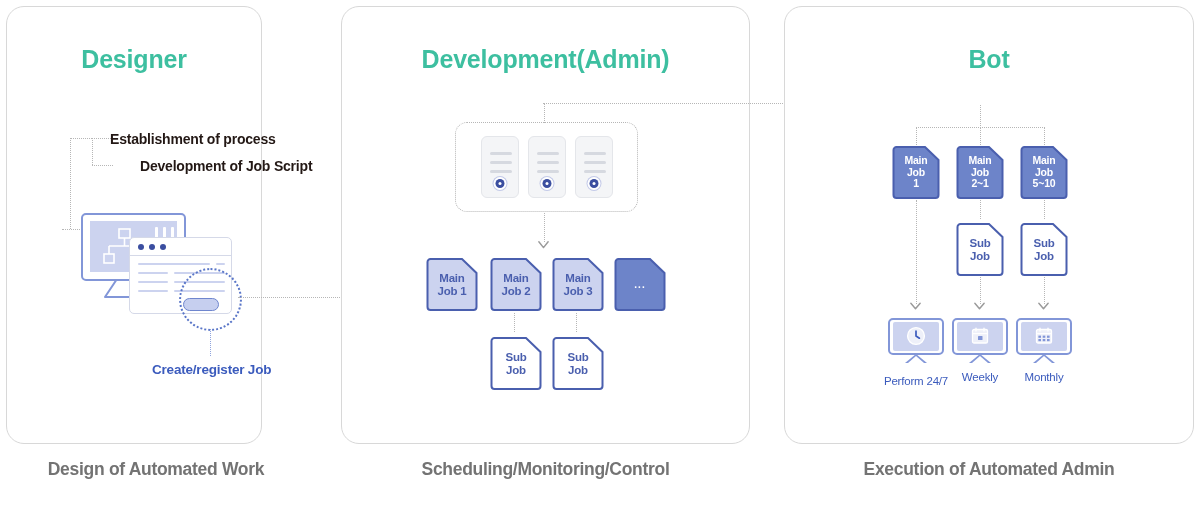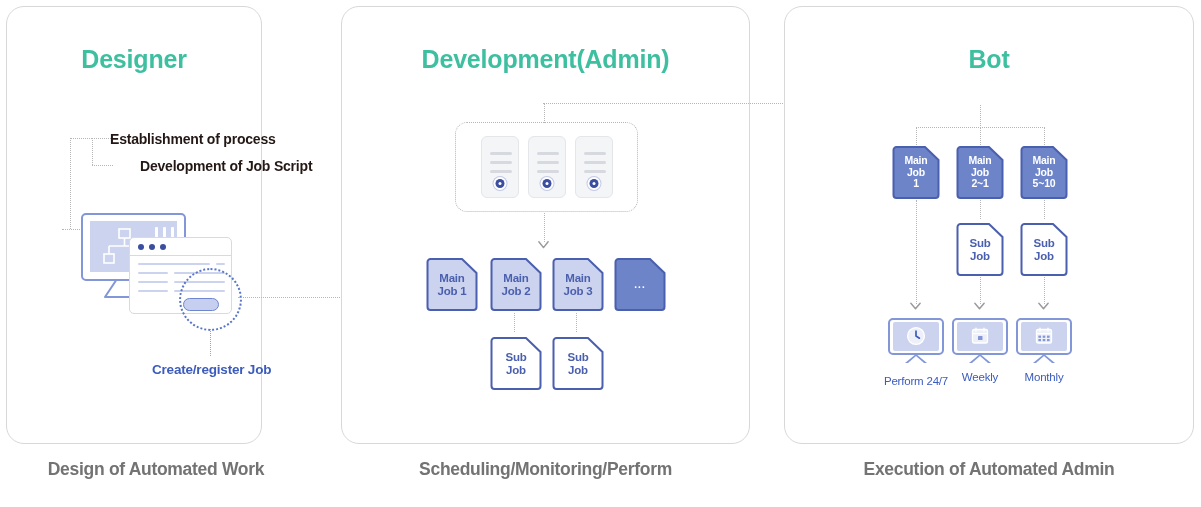--- a/index.html
+++ b/index.html
@@ -401,16 +401,16 @@
       <div class="neck"></div>
       <div class="neck-in"></div>
     </div>
 
     <div class="botlabel" style="left:81px;top:368px;width:100px;">Perform 24/7</div>
     <div class="botlabel" style="left:145px;top:364px;width:100px;">Weekly</div>
     <div class="botlabel" style="left:209px;top:364px;width:100px;">Monthly</div>
   </div>
 
   <div class="panel-caption" id="caption-designer">Design of Automated Work</div>
-  <div class="panel-caption" id="caption-orchestrator">Scheduling/Monitoring/Perform</div>
+  <div class="panel-caption" id="caption-orchestrator">Scheduling/Monitoring/Control</div>
   <div class="panel-caption" id="caption-bot">Execution of Automated Admin</div>
 
 </div>
 
 </body></html>

